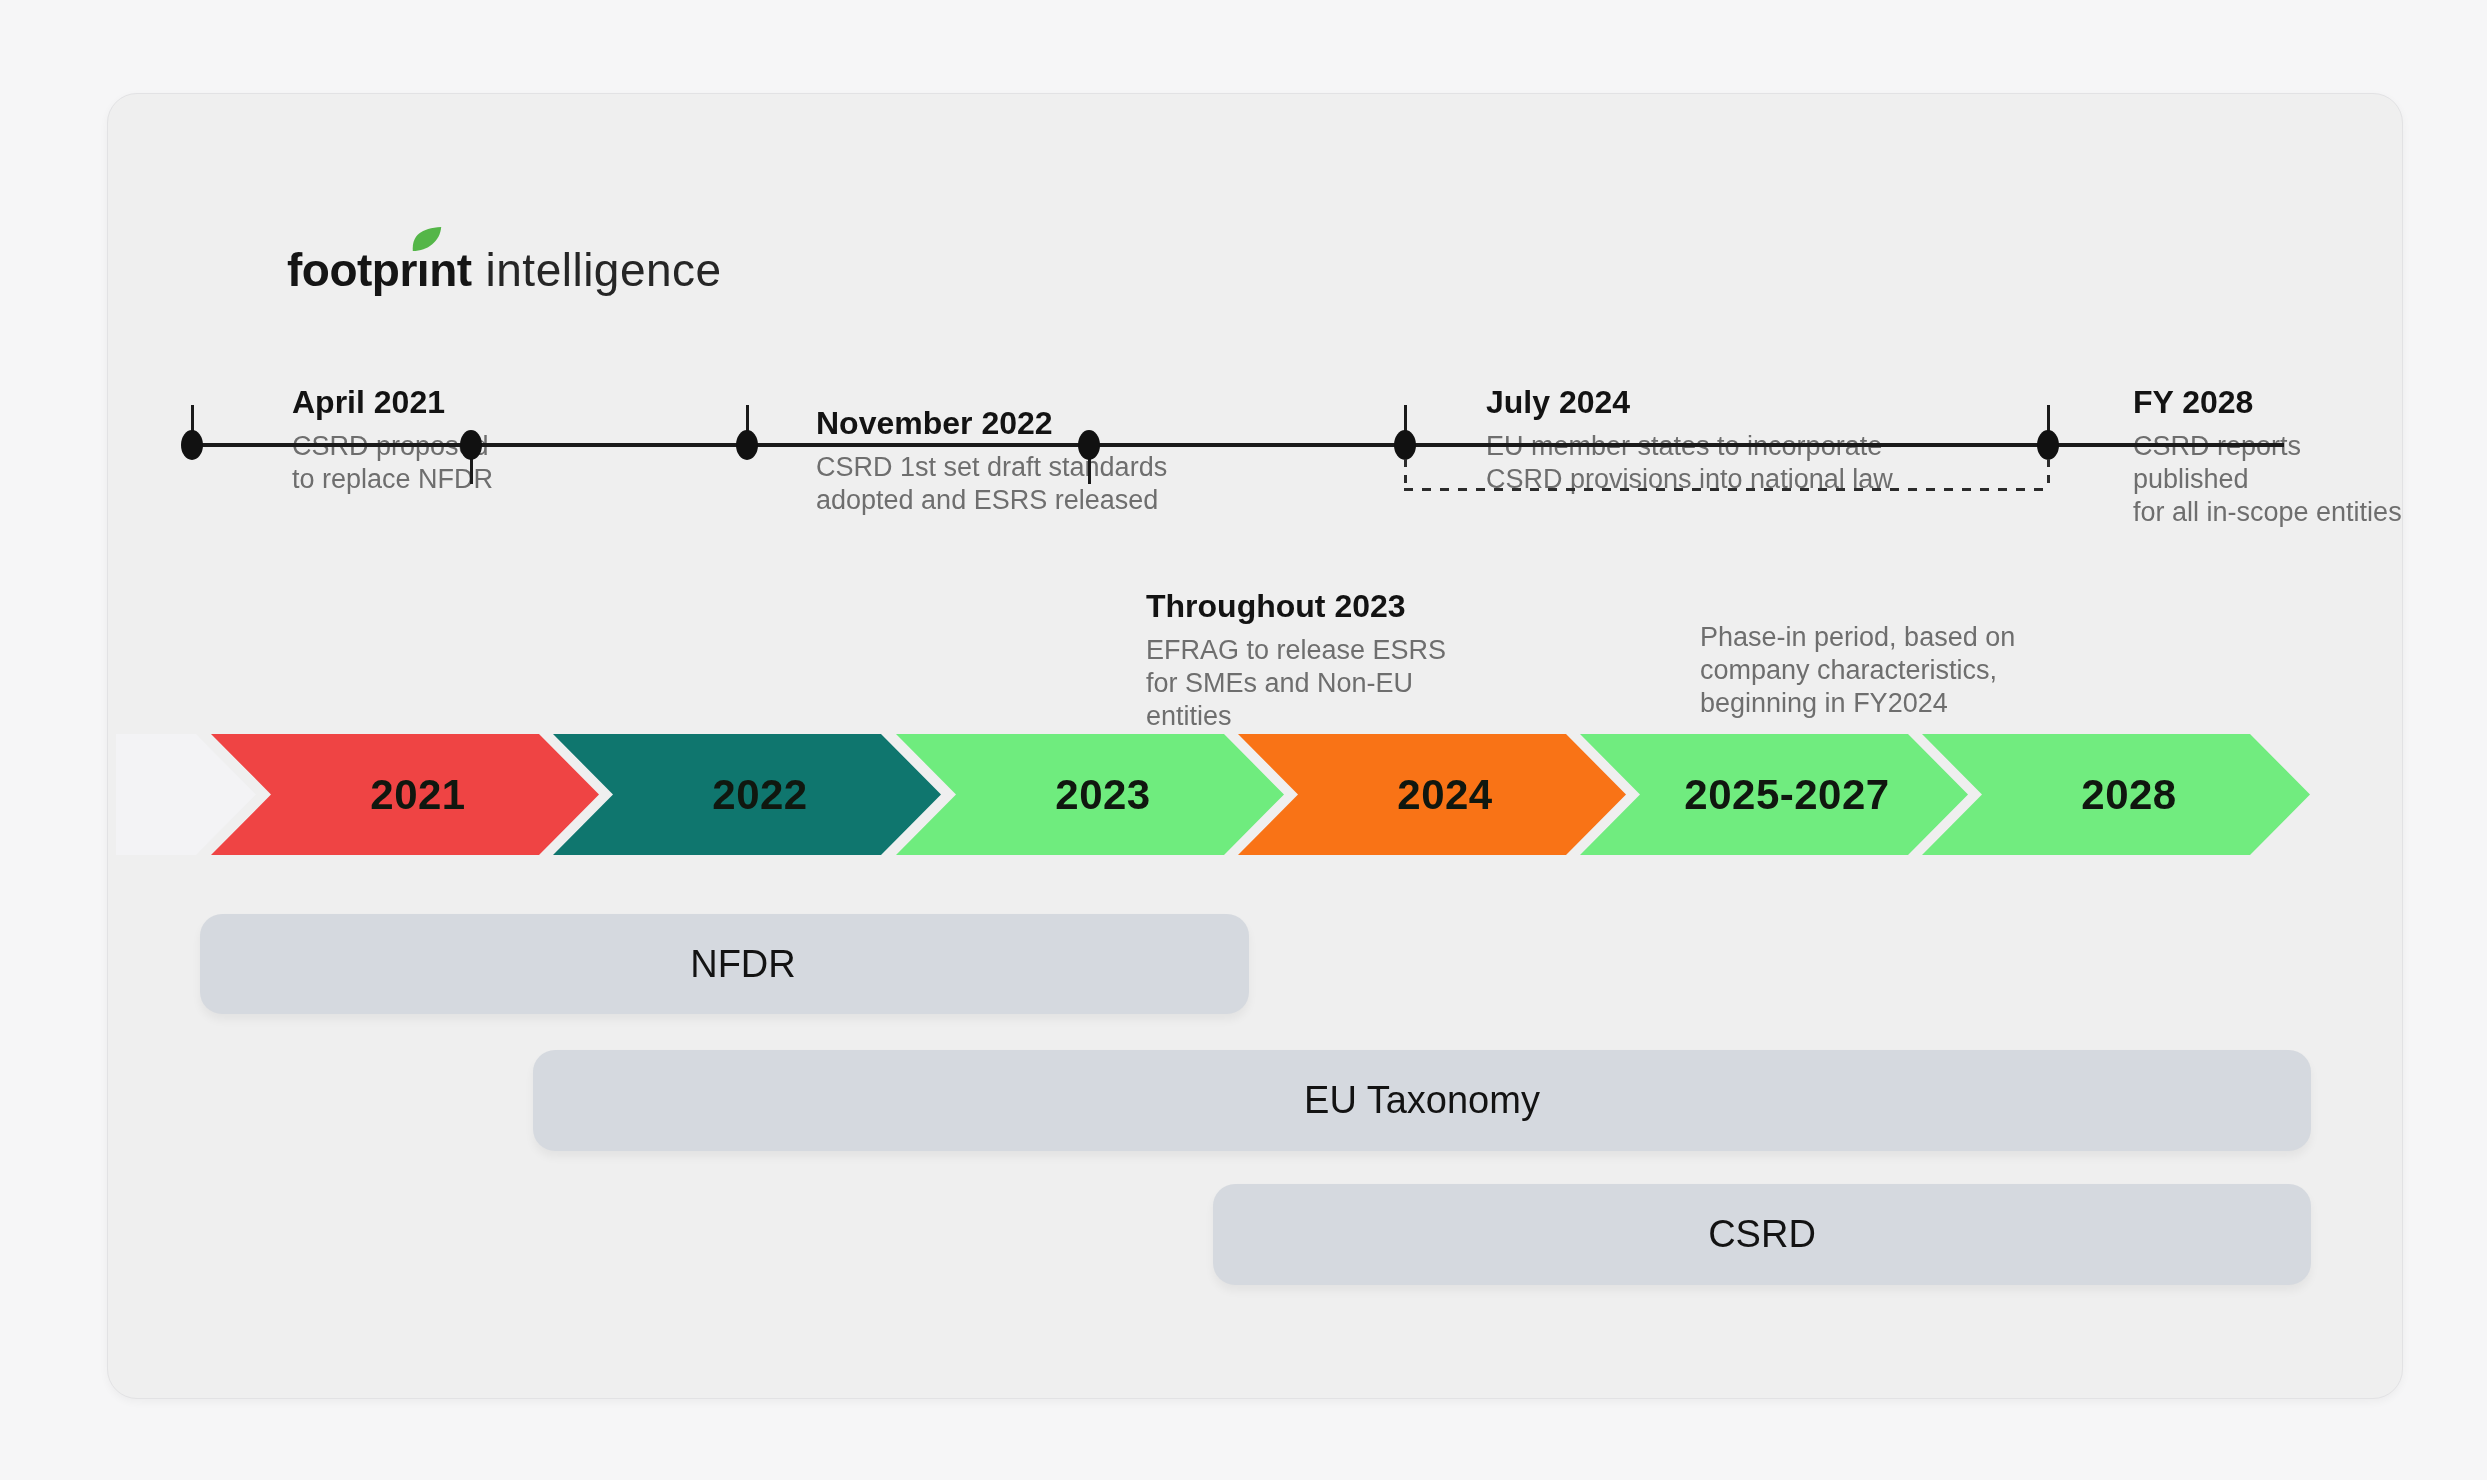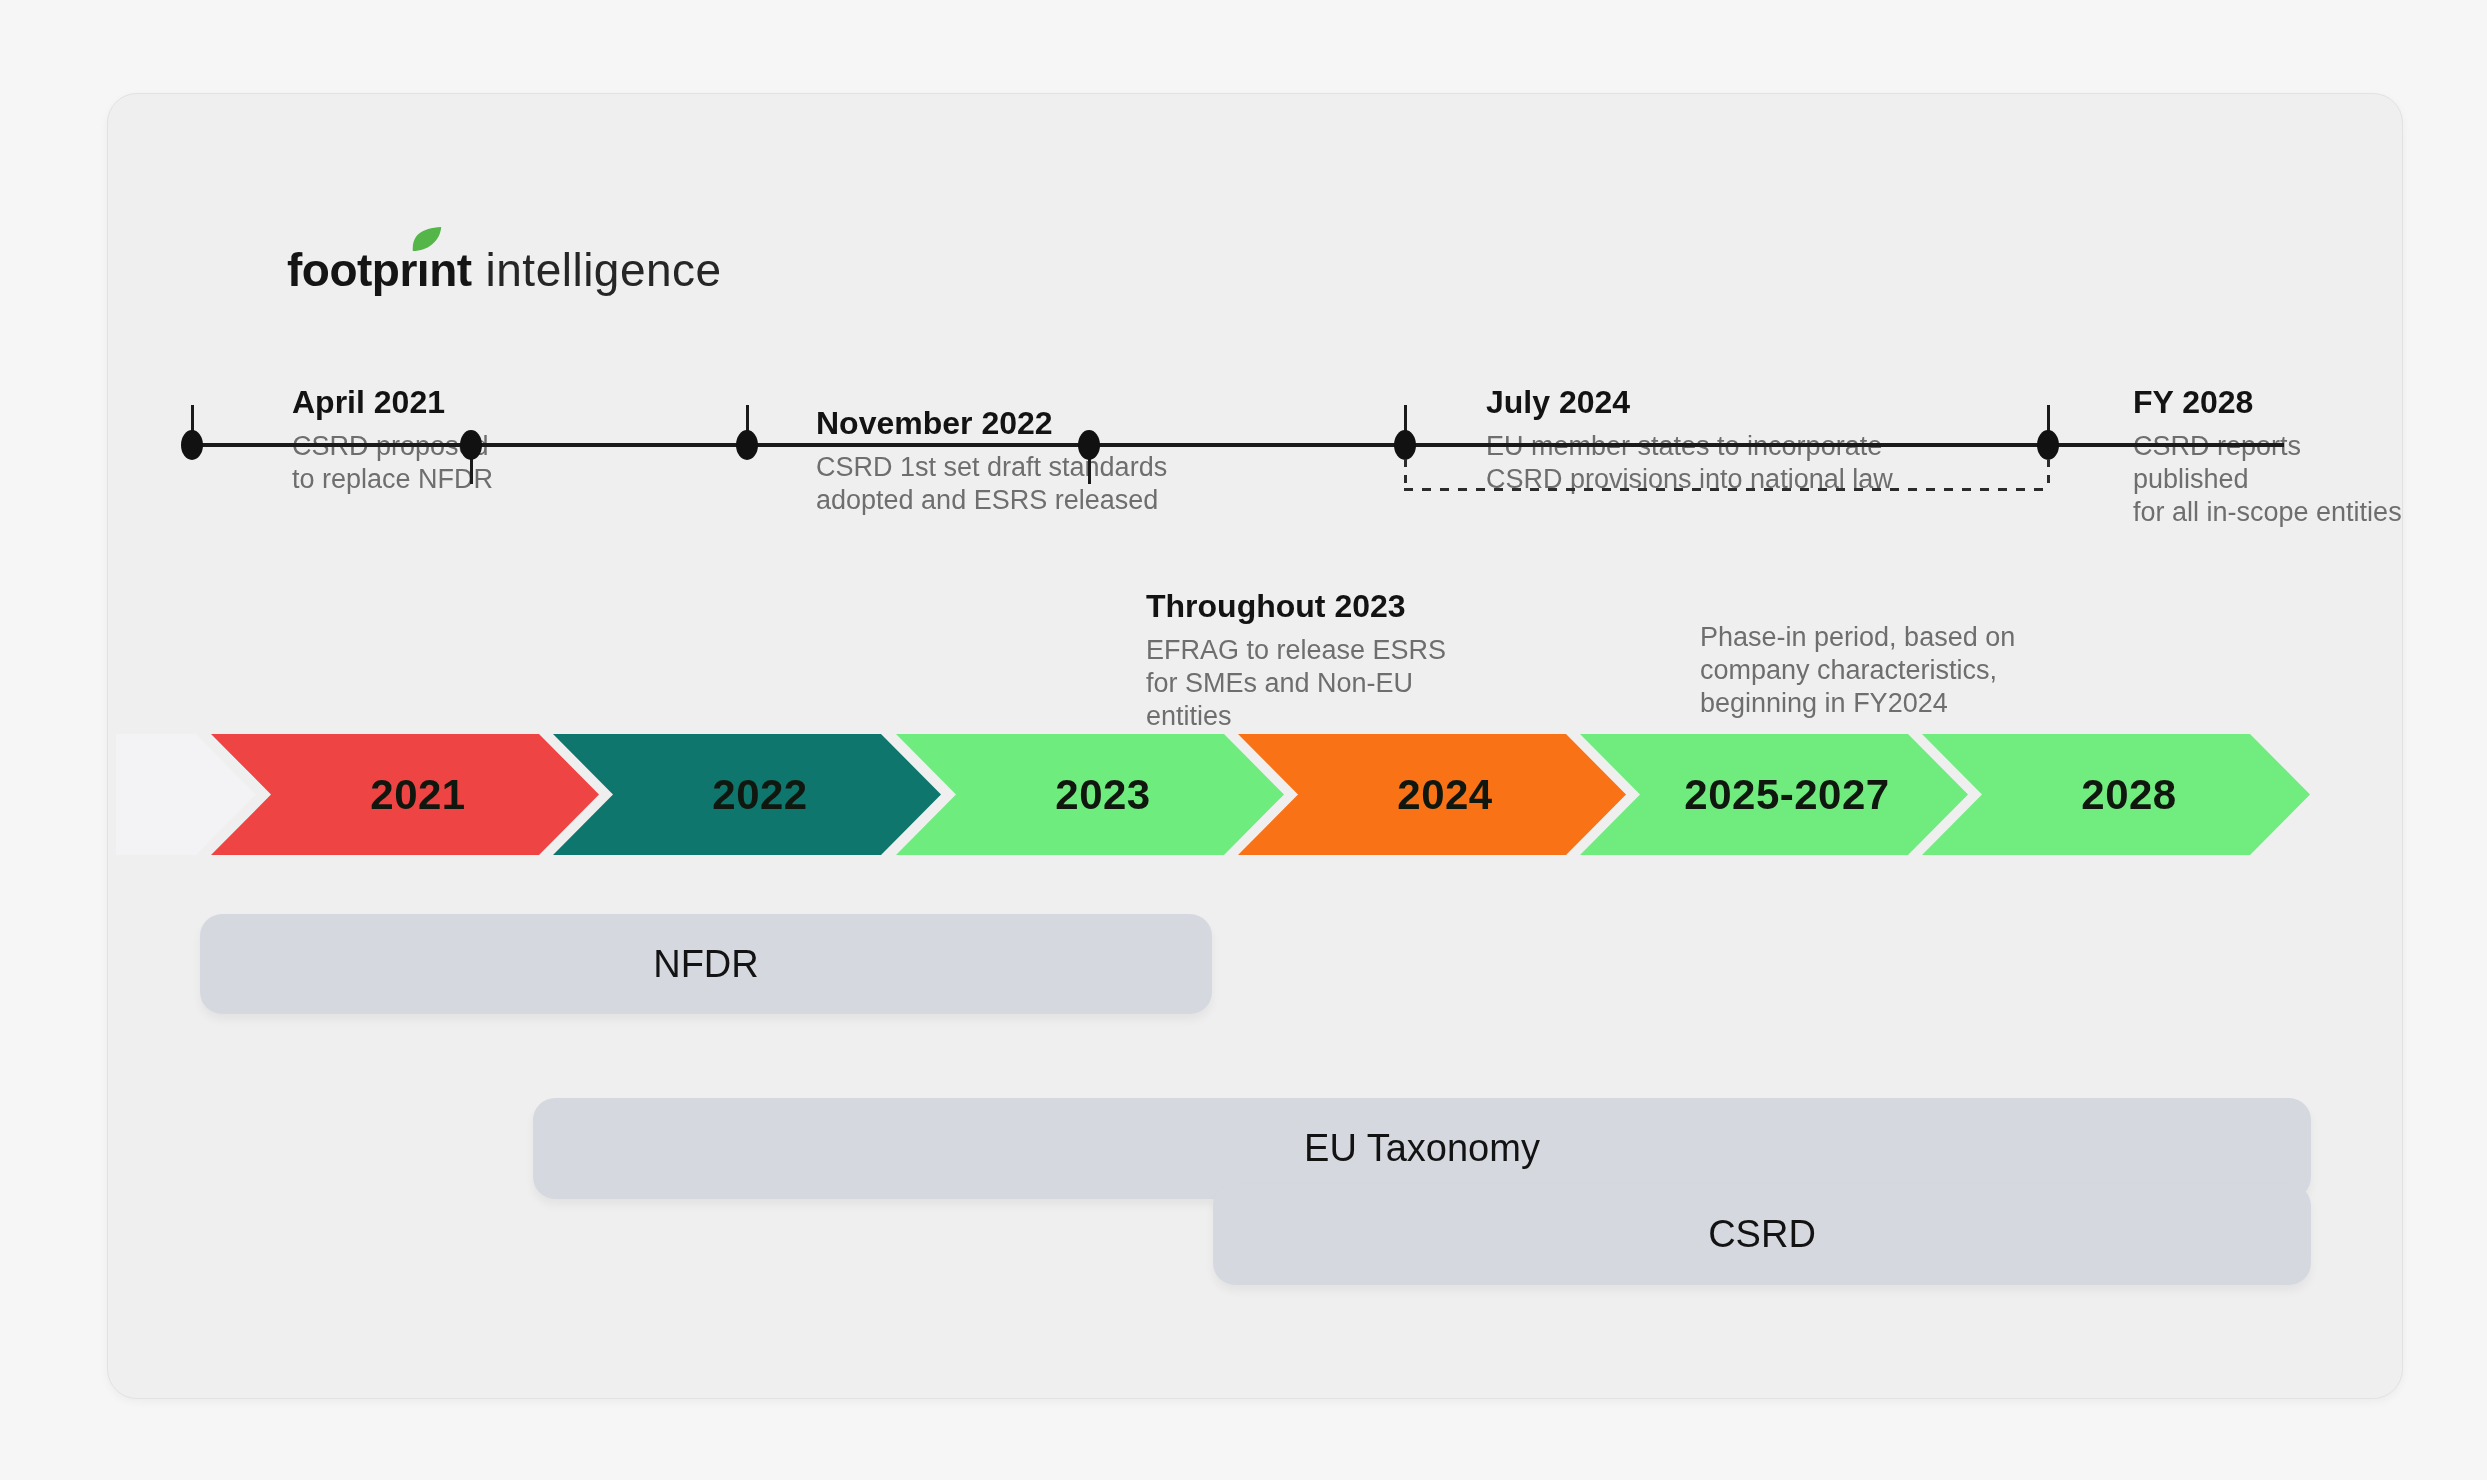--- a/index.html
+++ b/index.html
@@ -62,22 +62,22 @@
   .c4{left:1238px;background:#f97316;z-index:5;}
   .c5{left:1580px;background:#70ec7f;z-index:6;}
   .c6{left:1922px;background:#71ec7f;z-index:7;}
 
   
   .bar{
     position:absolute;background:#d5d9df;border-radius:22px;
     display:flex;align-items:center;justify-content:center;
     font-size:38px;color:#131313;box-shadow:0 6px 10px rgba(0,0,0,.05);
   }
-  .bar-nfdr{left:200px;top:914px;width:1012px;height:100px;}
-  .bar-eut{left:533px;top:1098px;width:1778px;height:101px;}
+  .bar-nfdr{left:200px;top:914px;width:1012px;height:100px;padding-left:37px;}
+  .bar-eut{left:533px;top:1050px;width:1778px;height:101px;}
   .bar-csrd{left:1213px;top:1184px;width:1098px;height:101px;}
 </style>
 </head>
 <body>
 
 <div class="stage">
   <div class="card">
 
     <div class="logo">
       <span class="b">footpr</span><span class="b iwrap"><span>ı</span><svg class="leaf" viewBox="0 0 34 26">

